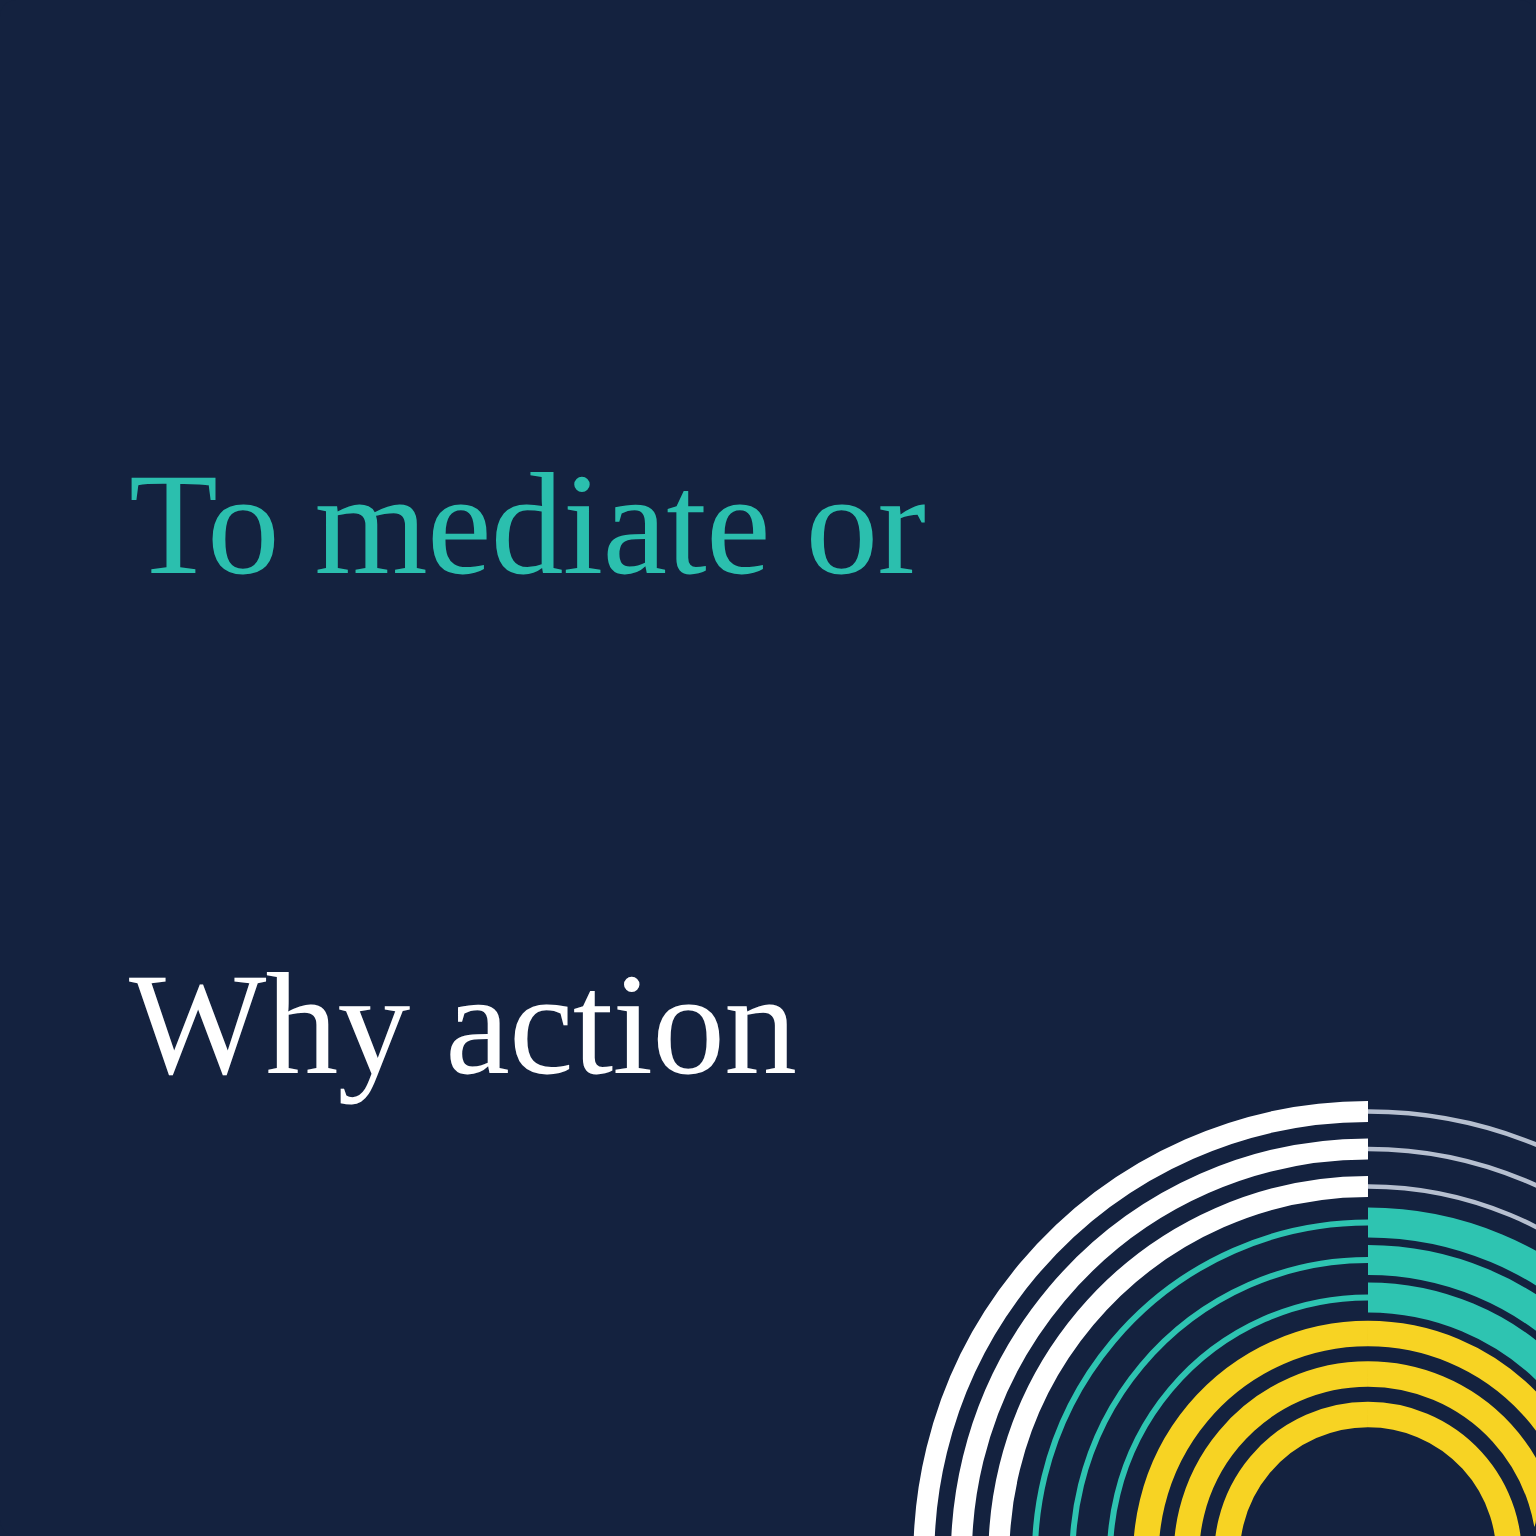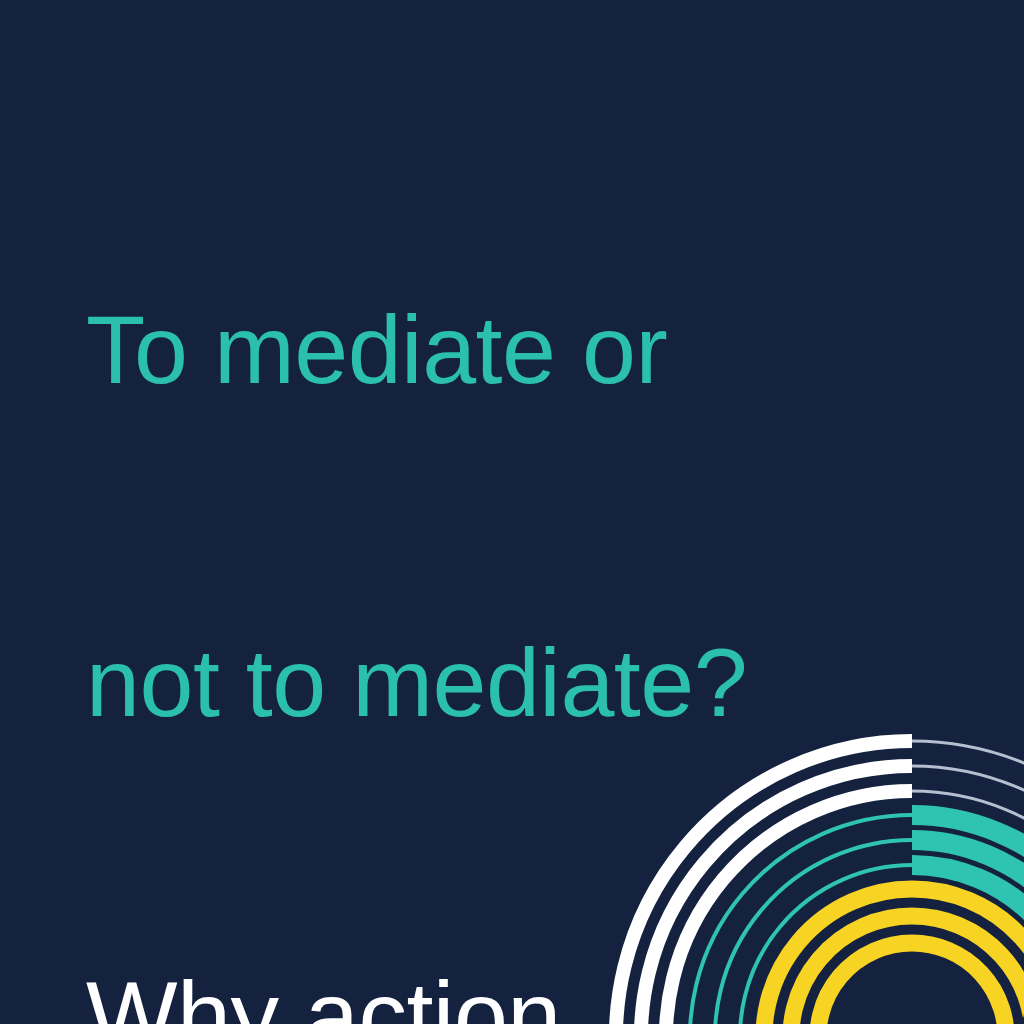--- a/index.html
+++ b/index.html
@@ -6,21 +6,21 @@
   html, body {
     margin: 0;
     padding: 0;
     background: #0f1b33;
   }
   #canvas {
     position: relative;
     width: 1024px;
     height: 1024px;
     overflow: hidden;
-    font-family: Liberation Sans, sans-serif;
+    font-family: Liberation Serif, serif;
     border-radius: 11px;
     -webkit-font-smoothing: antialiased;
   }
   .bg {
     position: absolute;
     inset: 0;
   }
 
   
   .headline {
@@ -77,18 +77,17 @@
         <path d="M 912.00 889.00 A 148 148 0 0 1 1059.44 1049.90" fill="none" stroke="#f7d323" stroke-width="17" stroke-linecap="butt"></path>
         <path d="M 912.00 916.00 A 121 121 0 1 0 953.38 1150.70" fill="none" stroke="#f7d323" stroke-width="17" stroke-linecap="butt"></path>
         <path d="M 912.00 916.00 A 121 121 0 0 1 1032.54 1047.55" fill="none" stroke="#f7d323" stroke-width="17" stroke-linecap="butt"></path>
         <path d="M 912.00 943.00 A 94 94 0 1 0 944.15 1125.33" fill="none" stroke="#f7d323" stroke-width="17" stroke-linecap="butt"></path>
         <path d="M 912.00 943.00 A 94 94 0 0 1 1005.64 1045.19" fill="none" stroke="#f7d323" stroke-width="17" stroke-linecap="butt"></path>
       </g>
   </svg>
 
   <h1 class="headline">
     <span class="ln teal" style="color: rgb(43, 191, 174);">To mediate or</span>
-    <span class="ln teal" style="color: rgb(43, 191, 174);">not to mediate?</span>
     <span class="ln white" style="color: rgb(255, 255, 255);">Why action</span>
     
   </h1>
 
 </div>
 
 </body></html>

